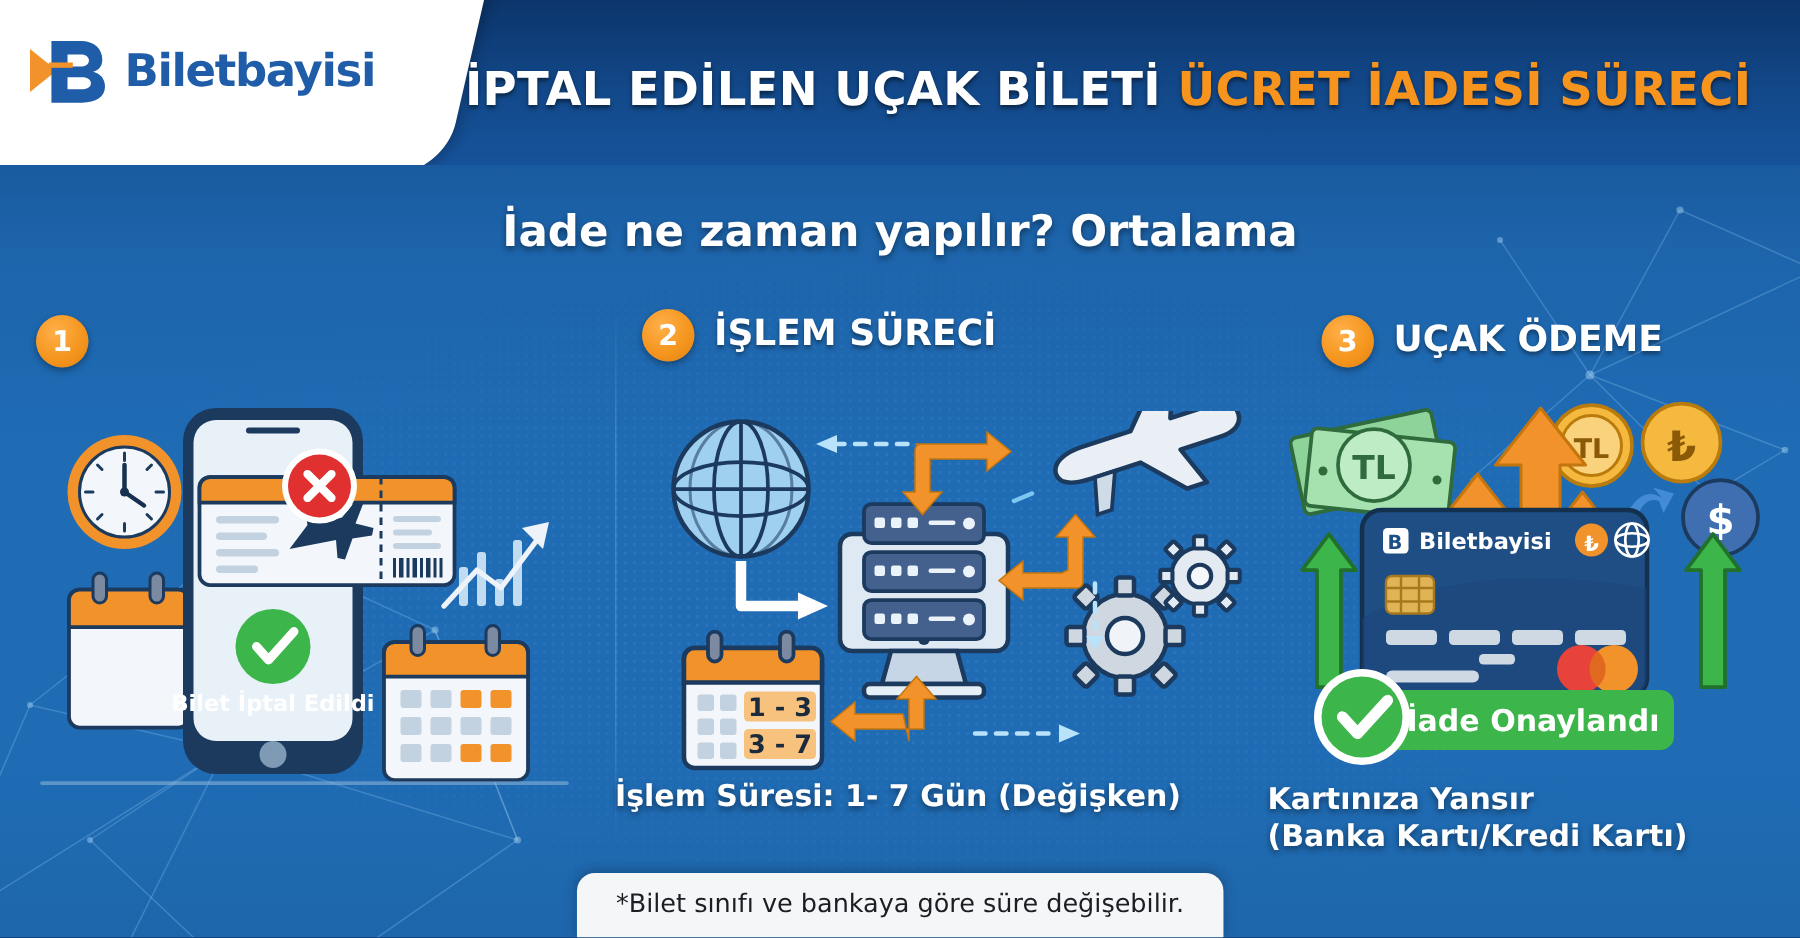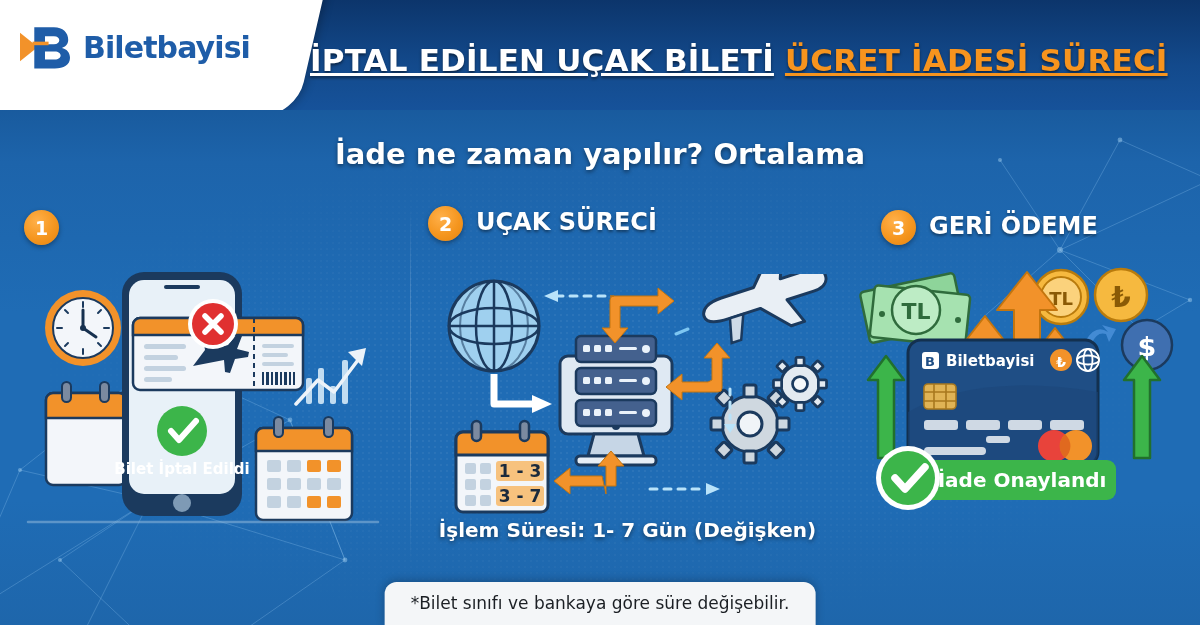--- a/index.html
+++ b/index.html
@@ -57,22 +57,22 @@
     letter-spacing: -0.9px; font-family: "DejaVu Sans", sans-serif;
   }
   .header-title {
     position: absolute; left: 310px; top: 36px; width: 880px; height: 48px;
     display:flex; align-items:center;
     font-size: 31px; font-weight: 700; letter-spacing: .2px;
     white-space: nowrap;
     text-shadow: 0 2px 3px rgba(0,0,0,.5);
     font-family: "DejaVu Sans", sans-serif;
   }
-  .ht-white { color: #ffffff; text-decoration: underline; }
-  .ht-orange { color: #f7941e; margin-left: 11px; text-decoration: underline; }
+  .ht-white { color: #ffffff; }
+  .ht-orange { color: #f7941e; margin-left: 11px; }
 
   
   .subtitle {
     position: absolute; left: 0; top: 128px; width: 1200px; height: 52px;
     display:flex; align-items:center; justify-content:center;
     font-size: 29px; font-weight: 700;
     text-shadow: 0 2px 4px rgba(0,0,0,.45);
     white-space: nowrap;
     font-family: "DejaVu Sans", sans-serif;
   }
@@ -106,21 +106,21 @@
     text-shadow: 0 2px 3px rgba(0,0,0,.42);
     padding-top: 3px;
     font-family:"DejaVu Sans", sans-serif;
   }
   .step-title .l2 { display:block; }
 
   .illu { position:absolute; }
 
   .caption {
     position: absolute; width: 100%;
-    text-align: center; color: #ffffff;
+    text-align: left; color: #ffffff;
     font-weight: 700; font-size: 20px; line-height: 25px;
     text-shadow: 0 2px 4px rgba(0,0,0,.45);
     font-family:"DejaVu Sans", sans-serif;
   }
 
   
   .footnote {
     position:absolute; left: 50%; transform: translateX(-50%);
     bottom: -2px;
     background: #f4f6f8;
@@ -309,21 +309,21 @@
 
         <line x1="10" y1="254" x2="360" y2="254" stroke="#8fb8db" stroke-width="2.5" stroke-opacity=".55" stroke-linecap="round"></line>
       </svg>
       <div class="divider d1"></div>
     </div>
 
     <div class="panel p2">
       <div class="step-head" style="left:18px; top:10px;">
         <div class="badge">2</div>
         <div class="step-title">
-          <span class="l2">UÇAK SÜRECİ</span>
+          <span class="l2">İŞLEM SÜRECİ</span>
         </div>
       </div>
 
       <svg class="illu" style="left:10px; top:78px;" width="415" height="245" viewBox="0 0 415 245">
 
         <g>
           <circle cx="74" cy="52" r="45" fill="#9fd0ef" stroke="#1b3a5e" stroke-width="3"></circle>
           <ellipse cx="74" cy="52" rx="45" ry="18" fill="none" stroke="#1b3a5e" stroke-width="2.5"></ellipse>
           <ellipse cx="74" cy="52" rx="18" ry="45" fill="none" stroke="#1b3a5e" stroke-width="2.5"></ellipse>
           <line x1="29" y1="52" x2="119" y2="52" stroke="#1b3a5e" stroke-width="2.5"></line>
@@ -442,21 +442,21 @@
       <div class="caption" style="top:322px;">
         <span>İşlem Süresi: 1- 7 Gün (Değişken)</span>
       </div>
 
     </div>
 
     <div class="panel p3">
       <div class="step-head" style="left:36px; top:14px;">
         <div class="badge">3</div>
         <div class="step-title">
-          <span>GERİ ÖDEME</span>
+          <span>UÇAK ÖDEME</span>
         </div>
       </div>
 
       <svg class="illu" style="left:5px; top:66px;" width="345" height="250" viewBox="0 0 345 250">
 
         <g>
           <rect x="14" y="20" width="96" height="52" rx="4" fill="#8ed49a" stroke="#2f6b3c" stroke-width="2.5" transform="rotate(-12 62 46)"></rect>
           <rect x="22" y="28" width="96" height="52" rx="4" fill="#a6e2b0" stroke="#2f6b3c" stroke-width="2.5" transform="rotate(6 70 54)"></rect>
           <circle cx="32" cy="52" r="3" fill="#2f6b3c"></circle>
           <circle cx="108" cy="58" r="3" fill="#2f6b3c"></circle>
@@ -528,18 +528,22 @@
 
         <g>
           <rect x="48" y="198" width="218" height="40" rx="9" fill="#3cb54a"></rect>
           <circle cx="58" cy="216" r="32" fill="#ffffff"></circle>
           <circle cx="58" cy="216" r="27" fill="#3cb54a"></circle>
           <path d="M45 216 l10 11 l20 -22" stroke="#ffffff" stroke-width="7.5" fill="none" stroke-linecap="round" stroke-linejoin="round"></path>
           <text x="172" y="225" font-size="20" font-weight="700" text-anchor="middle" fill="#ffffff" font-family="DejaVu Sans, sans-serif">İade Onaylandı</text>
         </g>
       </svg>
 
+      <div class="caption" style="top:324px;">
+        <div>Kartınıza Yansır</div>
+        <div>(Banka Kartı/Kredi Kartı)</div>
+      </div>
     </div>
   </div>
 
   <div class="footnote">*Bilet sınıfı ve bankaya göre süre değişebilir.</div>
 
 </div>
 
 </body></html>

